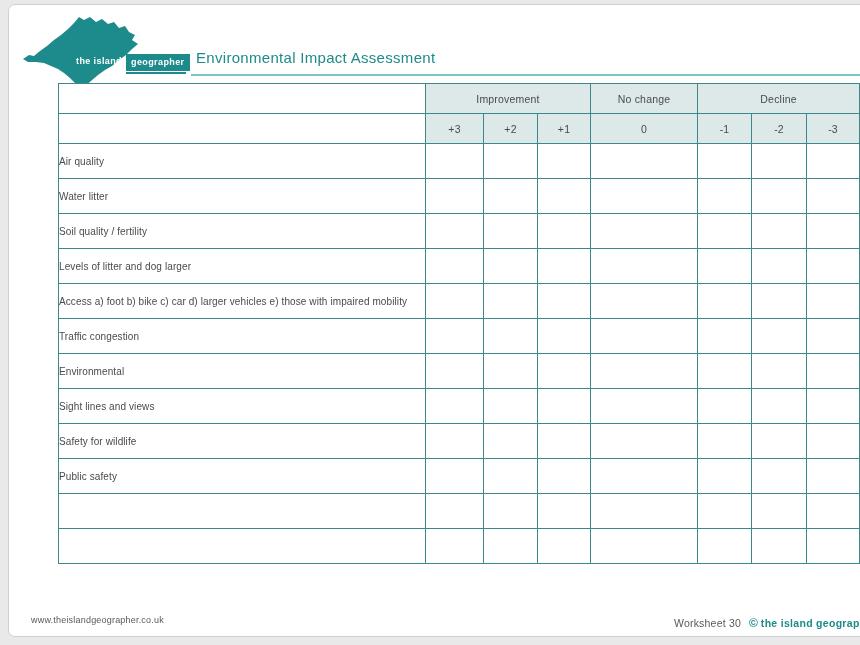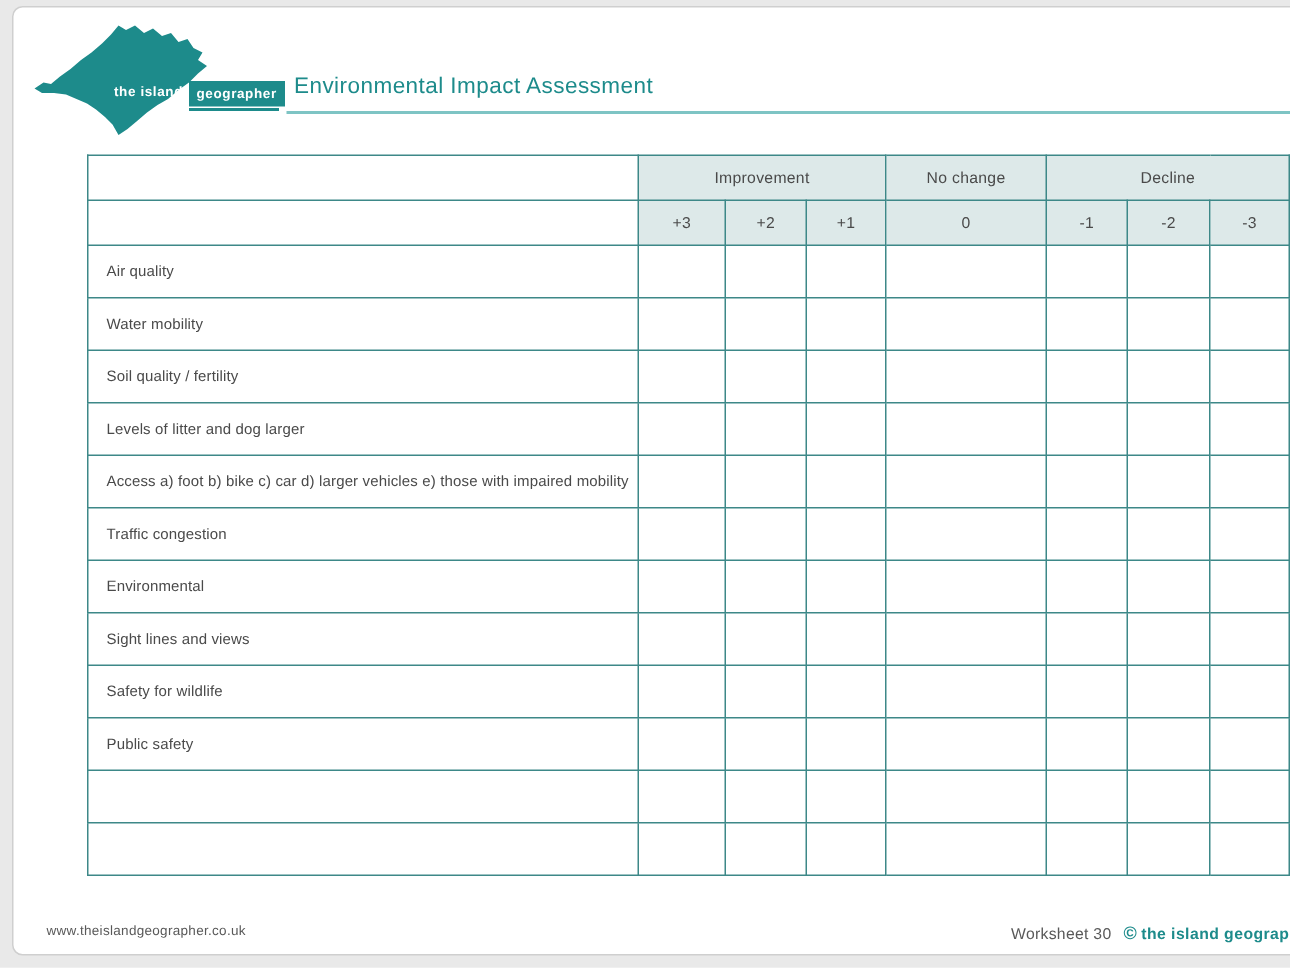--- a/index.html
+++ b/index.html
@@ -75,21 +75,20 @@
 
   
   .grid-wrap {
     position: absolute;
     left: 49px; top: 78px;
   }
   table.grid {
     border-collapse: collapse;
     table-layout: fixed;
     width: 801px;
-    margin-top: 20px;
   }
   table.grid td, table.grid th {
     border: 1px solid var(--grid);
     font-weight: 400;
     color: var(--ink);
     overflow: hidden;
   }
   td.blank {
     border: none;
     background: #ffffff;
@@ -98,21 +97,20 @@
   th.group-cell, th.score-head {
     background: var(--hdr);
     font-size: 10.5px;
     text-align: center;
     letter-spacing: 0.2px;
   }
   tr.data-row { height: 35px; }
   td.row-label {
     font-size: 10px;
     text-align: left;
-    padding-left: 12px;
     letter-spacing: 0.1px;
     white-space: nowrap;
   }
   td.score-cell { background: #ffffff; }
 
   
   .footer-url {
     position: absolute;
     left: 22px; top: 610px;
     font-size: 9px;
@@ -194,21 +192,21 @@
               <td class="row-label">Air quality</td>
               <td class="score-cell"></td>
               <td class="score-cell"></td>
               <td class="score-cell"></td>
               <td class="score-cell"></td>
               <td class="score-cell"></td>
               <td class="score-cell"></td>
               <td class="score-cell"></td>
             </tr>
             <tr class="data-row">
-              <td class="row-label">Water mobility</td>
+              <td class="row-label">Water litter</td>
               <td class="score-cell"></td>
               <td class="score-cell"></td>
               <td class="score-cell"></td>
               <td class="score-cell"></td>
               <td class="score-cell"></td>
               <td class="score-cell"></td>
               <td class="score-cell"></td>
             </tr>
             <tr class="data-row">
               <td class="row-label">Soil quality / fertility</td>

